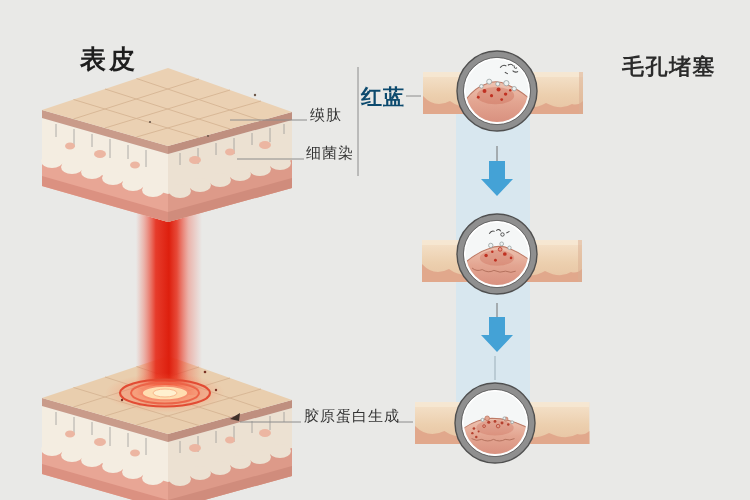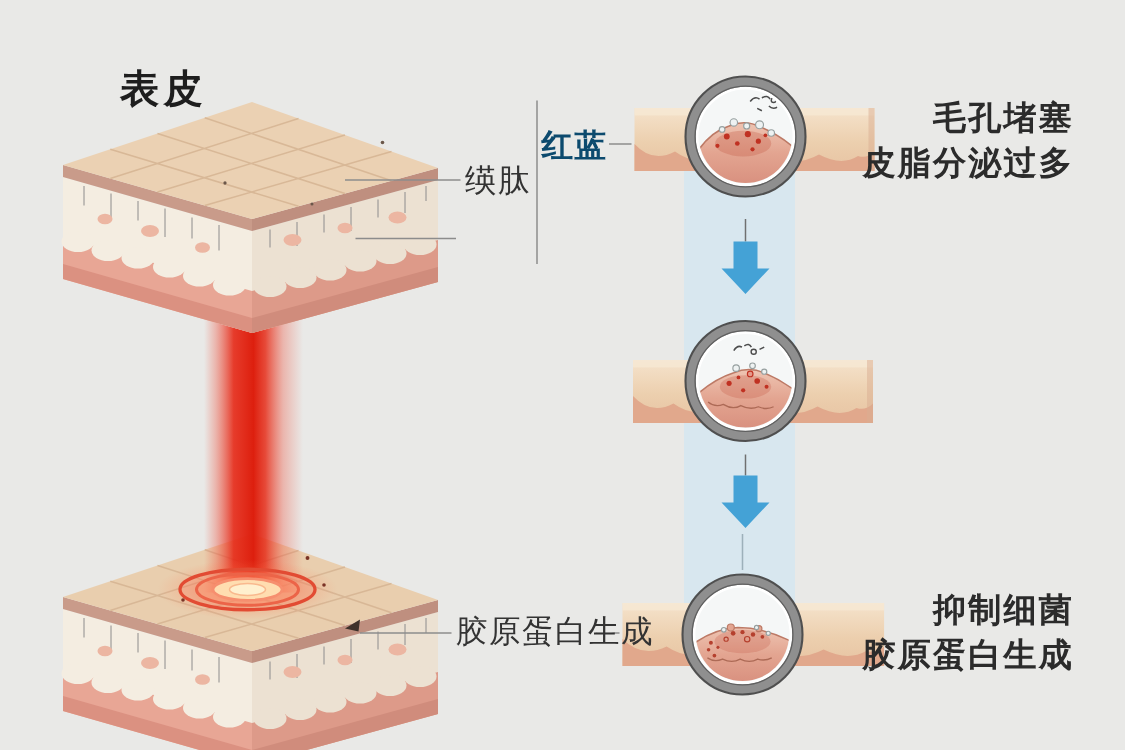--- a/index.html
+++ b/index.html
@@ -6,31 +6,31 @@
   .page{
     position:relative; width:750px; height:500px; overflow:hidden;
     background:#e9e9e7;
     font-family:Liberation Sans, sans-serif;
   }
   svg.art{position:absolute; left:0; top:0;}
   .lbl{position:absolute; color:#2b2b2b; white-space:nowrap;}
   .lbl-big{font-size:26px; font-weight:700; color:#1e1e1e; letter-spacing:3px;}
   .lbl-epidermis{left:80px; top:42px;}
   .lbl-dermis{left:82px; top:330px;}
-  .lbl-callout{font-size:21px; font-weight:500; color:#333333; letter-spacing:1px;}
+  .lbl-callout{font-size:15px; font-weight:500; color:#333333; letter-spacing:1px;}
   .lbl-redblue{left:361px; top:83px; font-size:21px; font-weight:600; color:#0c4a6e;}
   .lbl-wrinkle{left:310px; top:106px;}
   .lbl-bacteria{left:306px; top:144px;}
   .lbl-subq{left:304px; top:407px;}
   .stage{
     position:absolute; right:34px; text-align:right;
     font-size:22px; font-weight:600; line-height:30px;
     color:#2b2b2b; letter-spacing:1.5px;
   }
-  .stage-1{top:64px;}
+  .stage-1{top:52px;}
   .stage-2{top:224px;}
   .stage-3{top:392px;}
 </style>
 </head>
 <body>
 
 <div class="page">
 
 <svg class="art" width="750" height="500" viewBox="0 0 750 500">
   <defs>
@@ -274,24 +274,20 @@
     <circle r="36.5" fill="none" stroke="#8f8f8f" stroke-width="6.5"></circle>
     <circle r="40" fill="none" stroke="#4f4f4f" stroke-width="1.4"></circle>
     <circle r="33.6" fill="none" stroke="#606060" stroke-width="0.9"></circle>
   </g>
 </svg>
 
   <div class="lbl lbl-big lbl-epidermis">表皮</div>
 
   <div class="lbl lbl-callout lbl-redblue">红蓝</div>
   <div class="lbl lbl-callout lbl-wrinkle">绬肽</div>
+  <div class="lbl lbl-callout lbl-bacteria">细菌染</div>
   <div class="lbl lbl-callout lbl-subq">胶原蛋白生成</div>
 
   <div class="stage stage-1">
     <div>毛孔堵塞</div>
-    <div>皮脂分泌过多</div>
   </div>
-  <div class="stage stage-3">
-    <div>抑制细菌</div>
-    <div>胶原蛋白生成</div>
-  </div>
 
 </div>
 
 </body></html>

